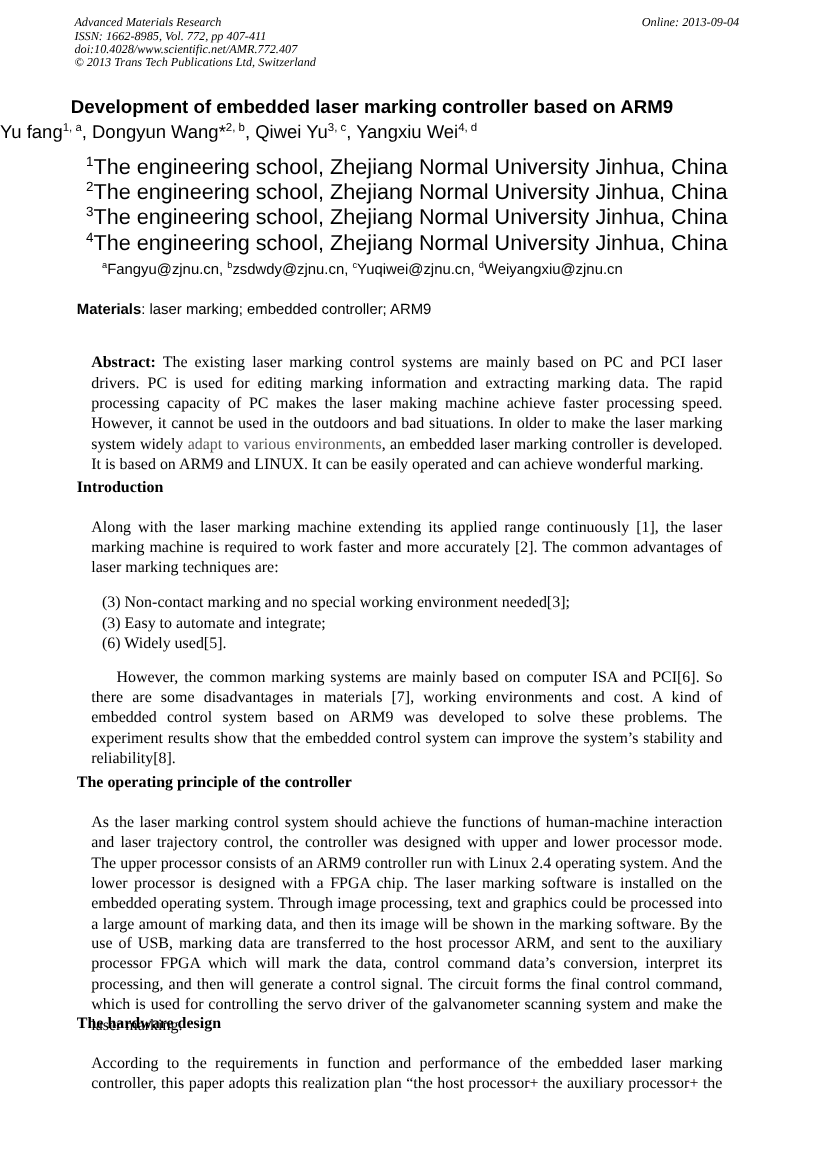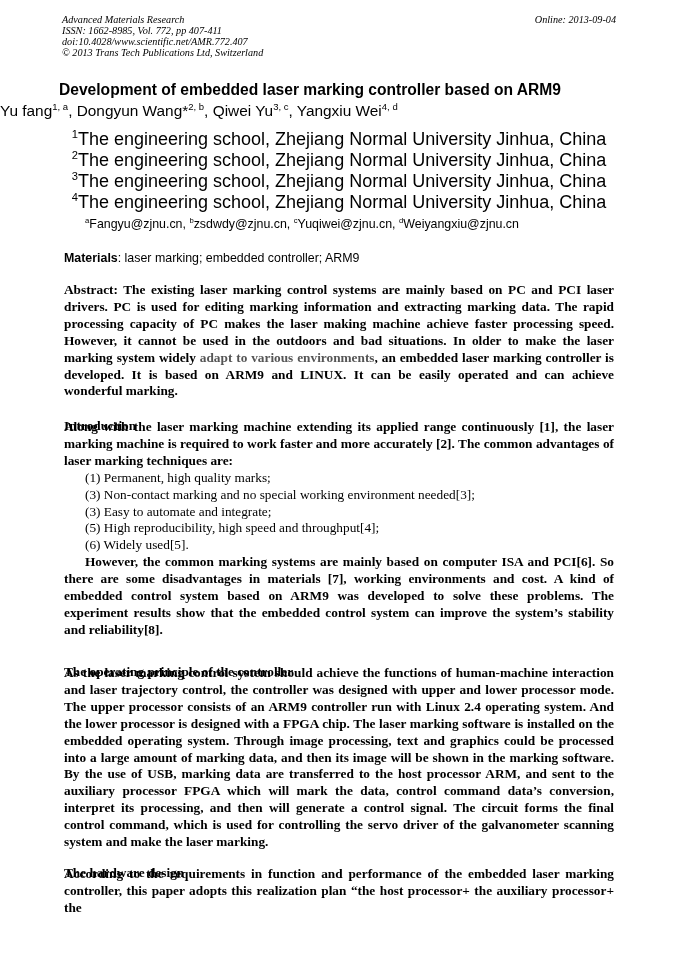--- a/index.html
+++ b/index.html
@@ -8,22 +8,22 @@
   .hdr div { white-space: nowrap; }
   .online { position: absolute; right: 62px; top: 14px; font-family: "Liberation Serif", serif; font-style: italic; font-size: 10.2px; line-height: 11px; }
   .title { position: absolute; left: 0; width: 620px; top: 80px; text-align: center; font-family: "Liberation Sans", sans-serif; font-weight: bold; font-size: 15.6px; line-height: 20px; }
   .authors { position: absolute; left: 0; width: 678px; top: 101px; font-family: "Liberation Sans", sans-serif; font-size: 15.4px; line-height: 20px; }
   .authors sup, .aff sup, .emails sup { font-size: 0.62em; vertical-align: 0.6em; line-height: 0; }
   .aff { position: absolute; left: 0; width: 678px; text-align: center; font-family: "Liberation Sans", sans-serif; font-size: 18px; line-height: 16px; }
   .emails { position: absolute; left: 0; width: 604px; top: 216px; text-align: center; font-family: "Liberation Sans", sans-serif; font-size: 12.4px; line-height: 16px; }
   .kw { position: absolute; left: 64px; top: 250px; font-family: "Liberation Sans", sans-serif; font-size: 12.4px; line-height: 16px; }
   .kw b { font-weight: bold; }
   .block { position: absolute; left: 64px; width: 550px; font-family: "Liberation Serif", serif; font-size: 13.3px; line-height: 16.9px; text-align: justify; }
-  .block p { margin: 0; font-weight: bold; }
-  .heading { position: absolute; left: 64px; font-family: "Liberation Serif", serif; font-weight: bold; font-size: 13.3px; line-height: 17px; margin-top: 20px; }
+  .block p { margin: 12px; }
+  .heading { position: absolute; left: 64px; font-family: "Liberation Serif", serif; font-weight: bold; font-size: 13.3px; line-height: 17px; }
   .lst { margin: 0; padding: 0; list-style: none; }
   .lst li { padding-left: 21px; }
   .indent { text-indent: 21px; }
   .gray { color: #555; }
   .last-line { text-align-last: left; }
 </style>
 </head>
 <body>
 
 <div class="hdr">
@@ -52,24 +52,22 @@
 <div class="kw"><b>Materials</b><span>: laser marking; embedded controller; ARM9</span></div>
 
 <div class="block" style="top:282px">
   <p class="last-line"><b>Abstract:</b><span> The existing laser marking control systems are mainly based on PC and PCI laser drivers. PC is used for editing marking information and extracting marking data. The rapid processing capacity of PC makes the laser making machine achieve faster processing speed. However, it cannot be used in the outdoors and bad situations. In older to make the laser marking system widely </span><span class="gray">adapt to various environments</span><span>, an embedded laser marking controller is developed. It is based on ARM9 and LINUX. It can be easily operated and can achieve wonderful marking.</span></p>
 </div>
 
 <div class="heading" style="top:397px">Introduction</div>
 <div class="block" style="top:419px">
   <p class="last-line">Along with the laser marking machine extending its applied range continuously [1], the laser marking machine is required to work faster and more accurately [2]. The common advantages of laser marking techniques are:</p>
   <ul class="lst">
-    <li>(1) Permanent,  high quality marks;</li>
     <li>(3) Non-contact marking and no special working environment needed[3];</li>
     <li>(3) Easy to automate and integrate;</li>
-    <li>(5) High reproducibility, high speed and throughput[4];</li>
     <li>(6) Widely  used[5].</li>
   </ul>
   <p class="indent last-line">However, the common marking systems are mainly based on computer ISA and PCI[6]. So there are some disadvantages in materials [7], working environments and cost. A kind of embedded control system based on ARM9 was developed to solve these problems. The experiment results show that the embedded  control  system can improve the system’s stability and reliability[8].</p>
 </div>
 
 <div class="heading" style="top:643px">The operating principle of the controller</div>
 <div class="block" style="top:665px">
   <p class="last-line">As the laser marking control system should achieve the functions of human-machine interaction and laser trajectory control, the controller was designed with upper and lower processor mode. The upper processor consists of an ARM9 controller run with Linux 2.4 operating system. And the lower processor is designed with a FPGA chip.  The laser marking software is installed on the embedded operating system. Through image processing, text and graphics could be processed into a large amount of marking data, and then its image will be shown in the marking software. By the use of USB, marking data are transferred to the host processor ARM, and sent to the auxiliary processor FPGA  which will mark the data, control command data’s conversion, interpret its processing, and then will generate a control signal. The circuit forms the final control command, which is used for controlling the servo driver of the galvanometer scanning system and make the laser marking.</p>
 </div>
 

